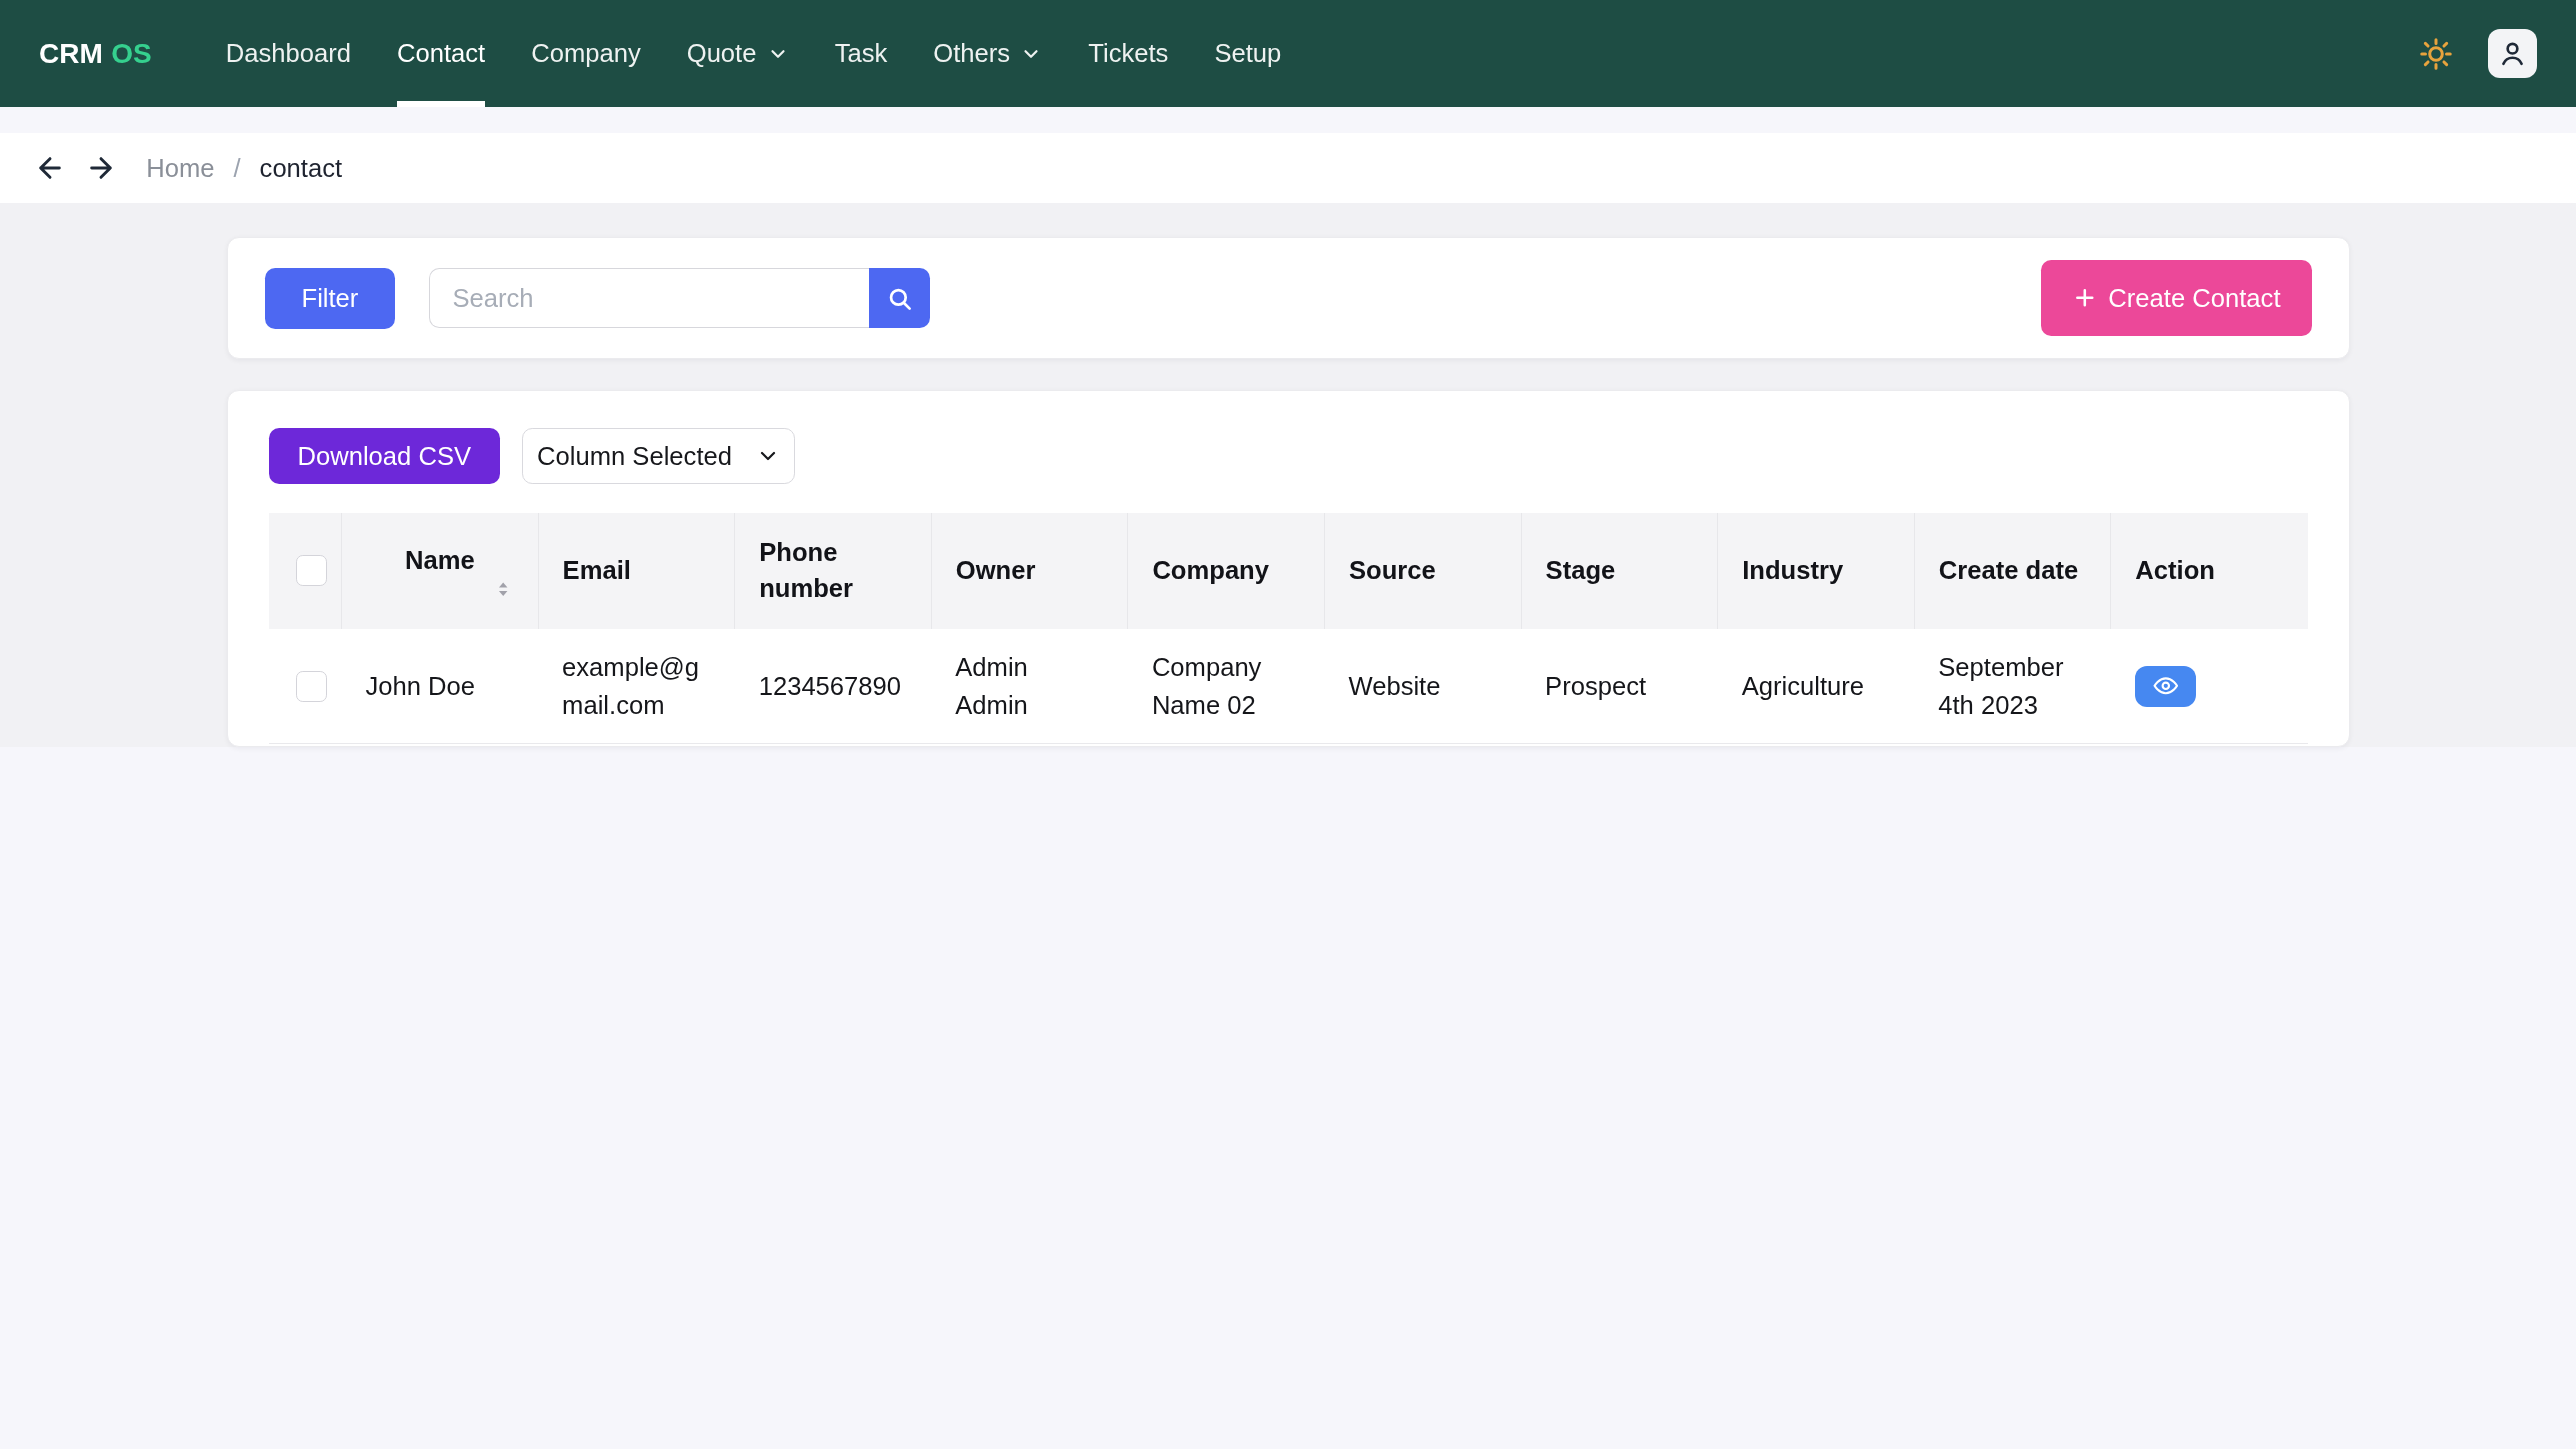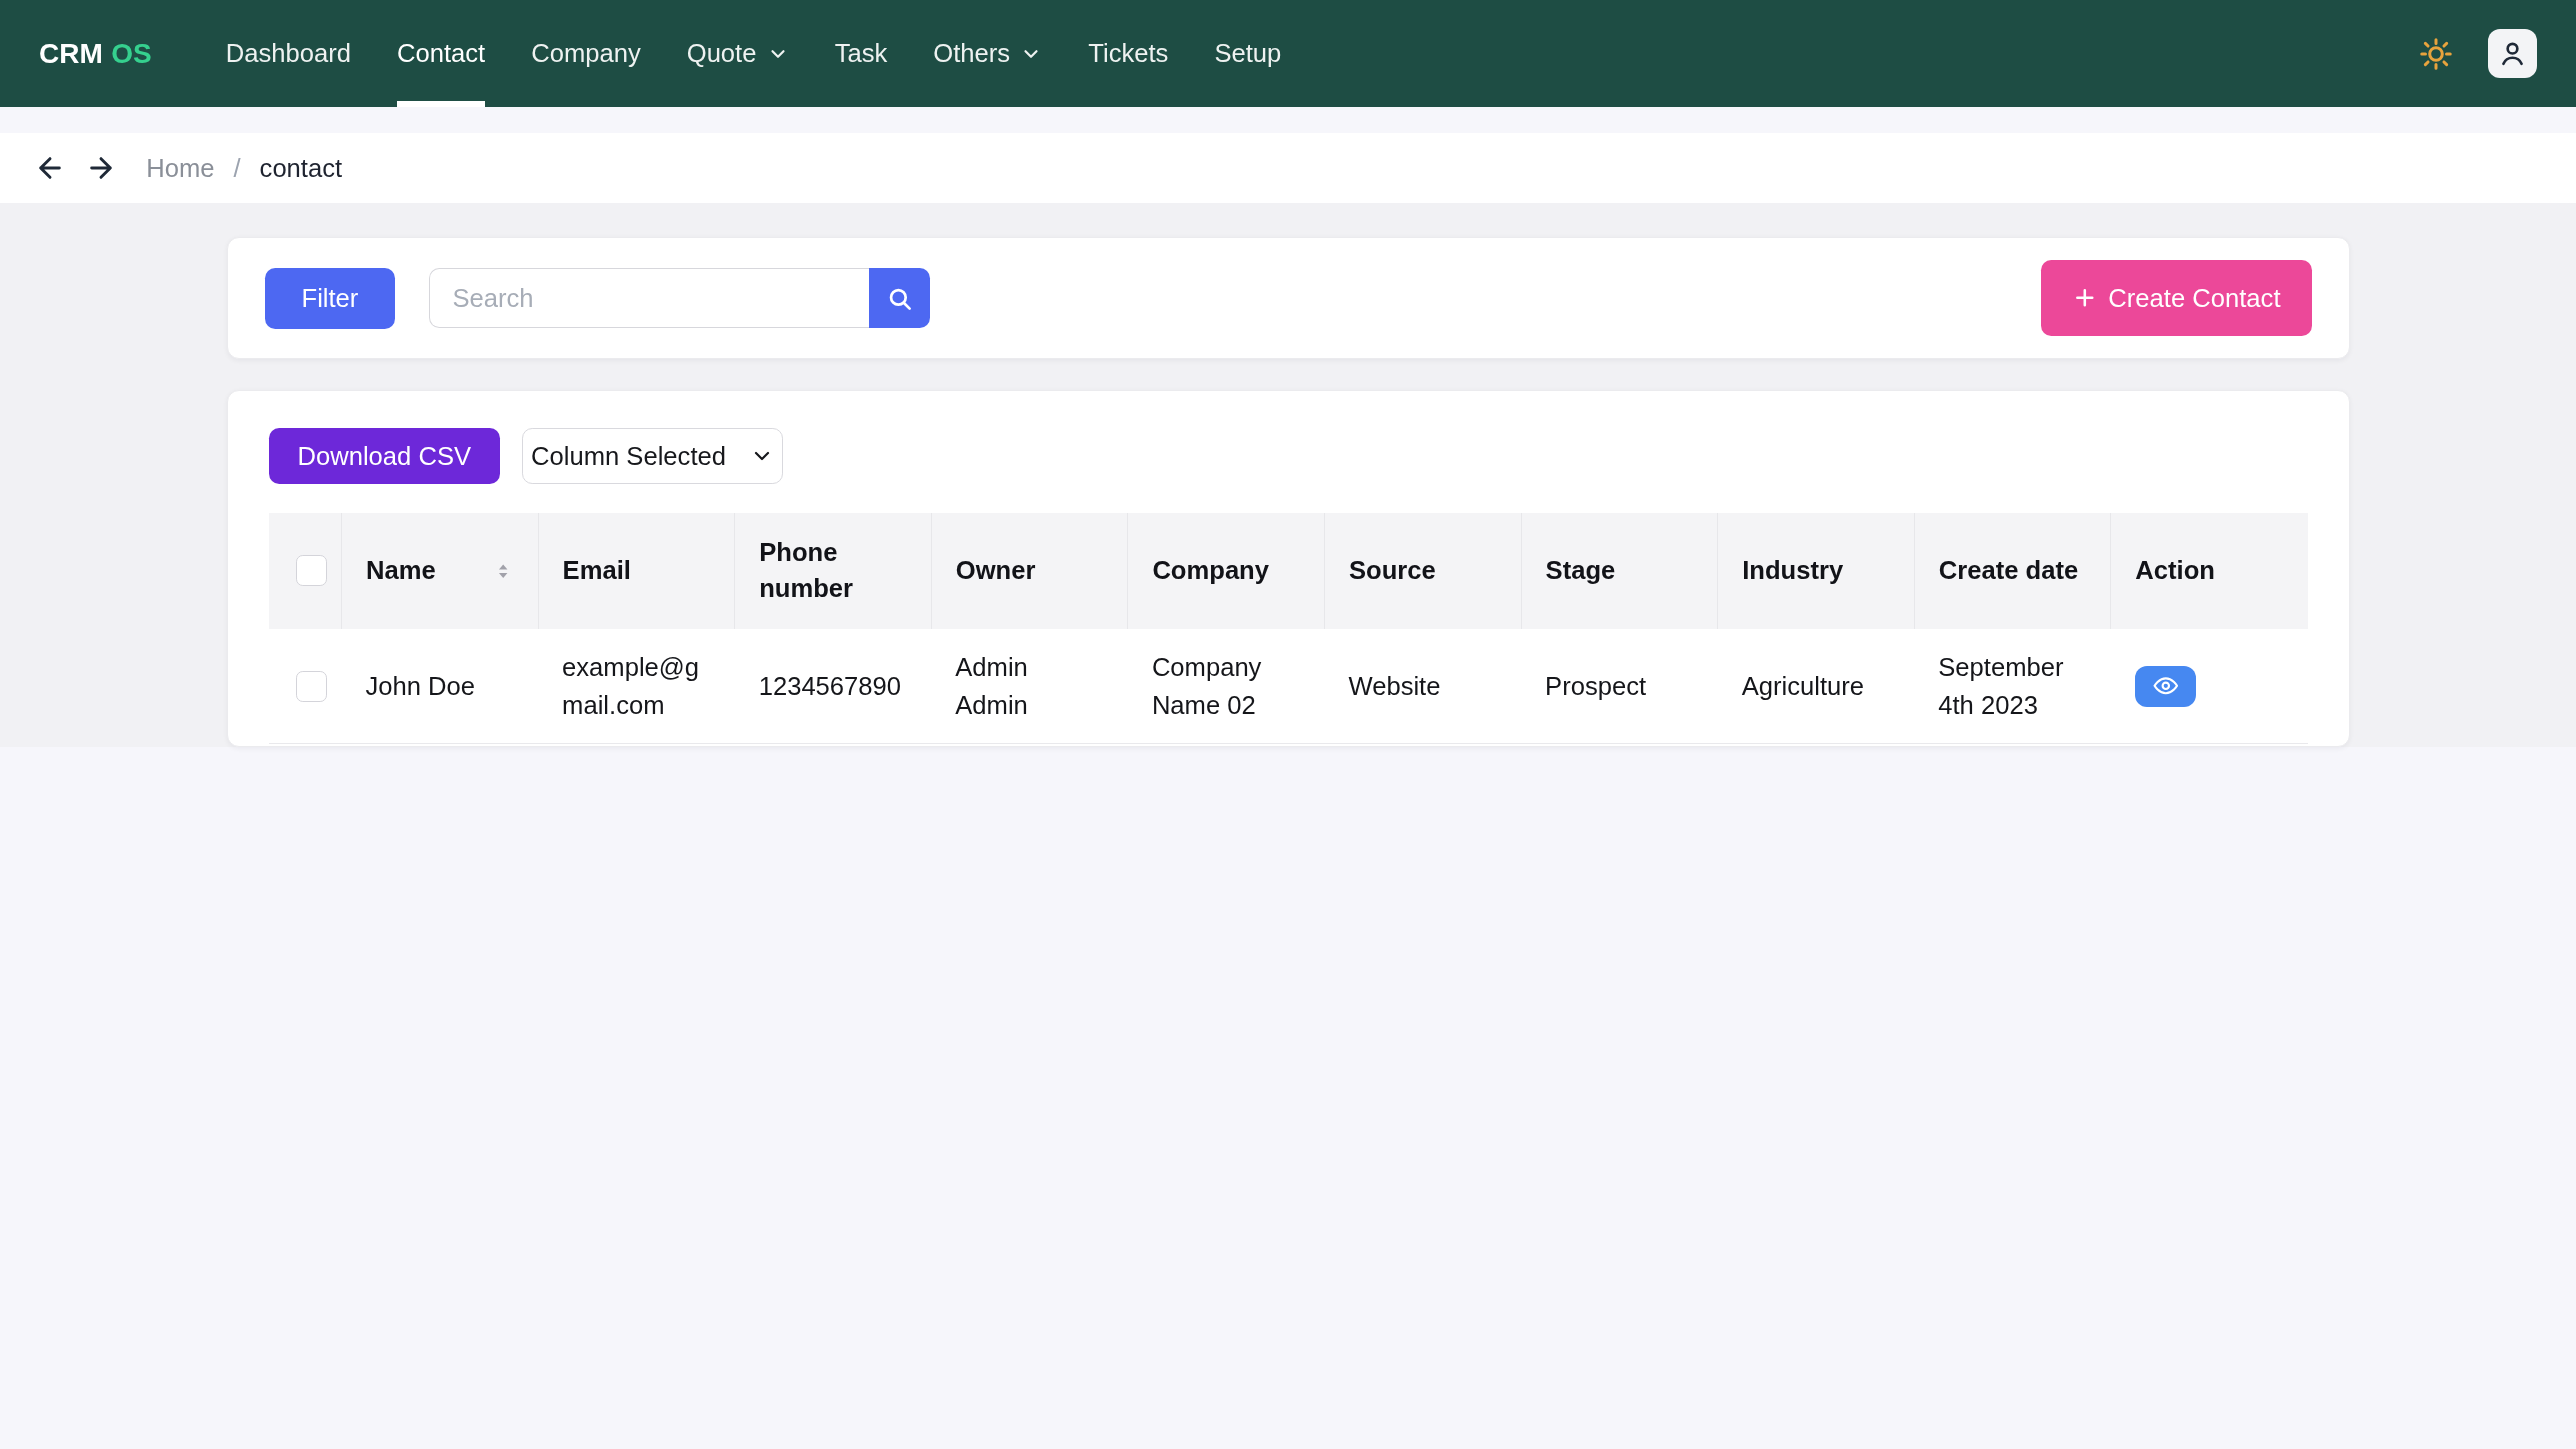--- a/index.html
+++ b/index.html
@@ -72,32 +72,32 @@
   .create-btn {
     margin-left: auto; background: #ec4899; color: #ffffff; height: 76px;
     padding: 0 31px; display: flex; align-items: center; gap: 11px;
   }
 
   .table-card { padding: 37px 41px 1.7px; }
   .table-actions { display: flex; align-items: center; gap: 22px; margin-bottom: 29px; }
   .download-btn { background: #6d28d9; color: #ffffff; height: 56px; padding: 0 29px; }
   .columns-dd {
     height: 56px; background: #ffffff; border: 1.7px solid #d9d9de; border-radius: 10.2px;
-    display: flex; align-items: center; gap: 24px; padding: 0 8px;
+    display: flex; align-items: center; gap: 24px; padding: 0 14px;
     font-size: 25.6px; color: #17181c; font-family: inherit; cursor: pointer;
   }
 
   table { width: 100%; border-collapse: collapse; table-layout: fixed; }
   thead th {
     background: #f4f4f6; font-size: 25.6px; font-weight: 700; color: #121318;
     text-align: left; padding: 22px 24px; border-right: 1.7px solid #e7e7ea;
     vertical-align: middle; line-height: 1.4; overflow-wrap: anywhere;
   }
   thead th:last-child { border-right: none; }
-  .th-flex { display: flex; align-items: center; }
+  .th-flex { display: flex; align-items: center; flex-direction: column; }
   .sort-icon { margin-left: auto; display: flex; }
   tbody td {
     font-size: 25.6px; color: #15161a; padding: 19px 24px;
     border-bottom: 1.7px solid #e9e9ec; vertical-align: middle;
     line-height: 1.5; overflow-wrap: anywhere; background: #ffffff;
   }
   .checkbox-cell { padding-left: 27px !important; }
   .checkbox {
     appearance: none; -webkit-appearance: none;
     width: 31px; height: 31px; border: 1.7px solid #d4d4da; border-radius: 6.8px;

